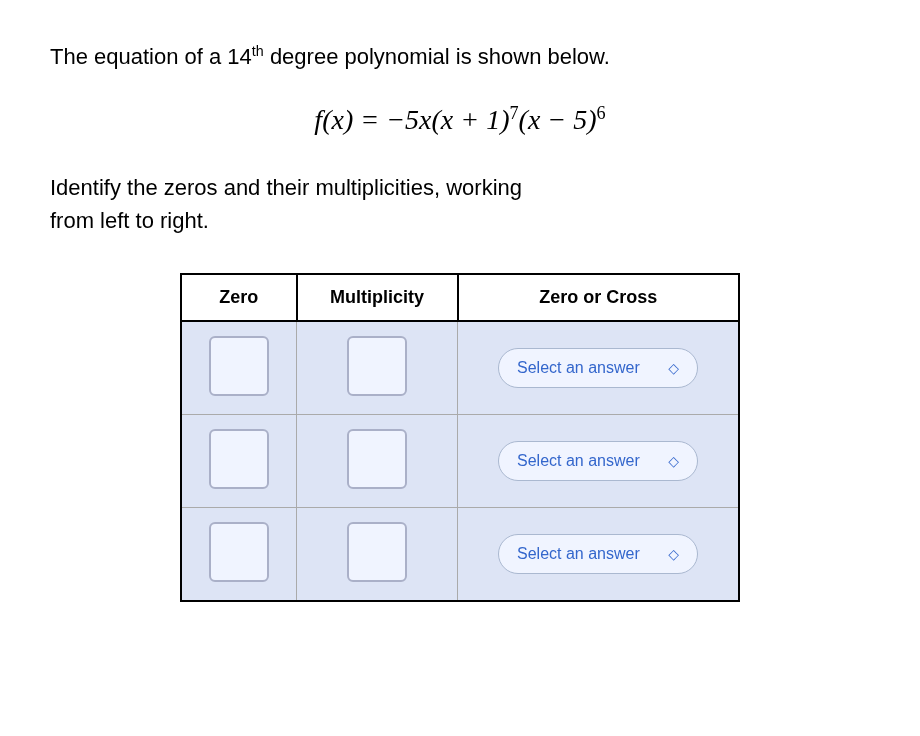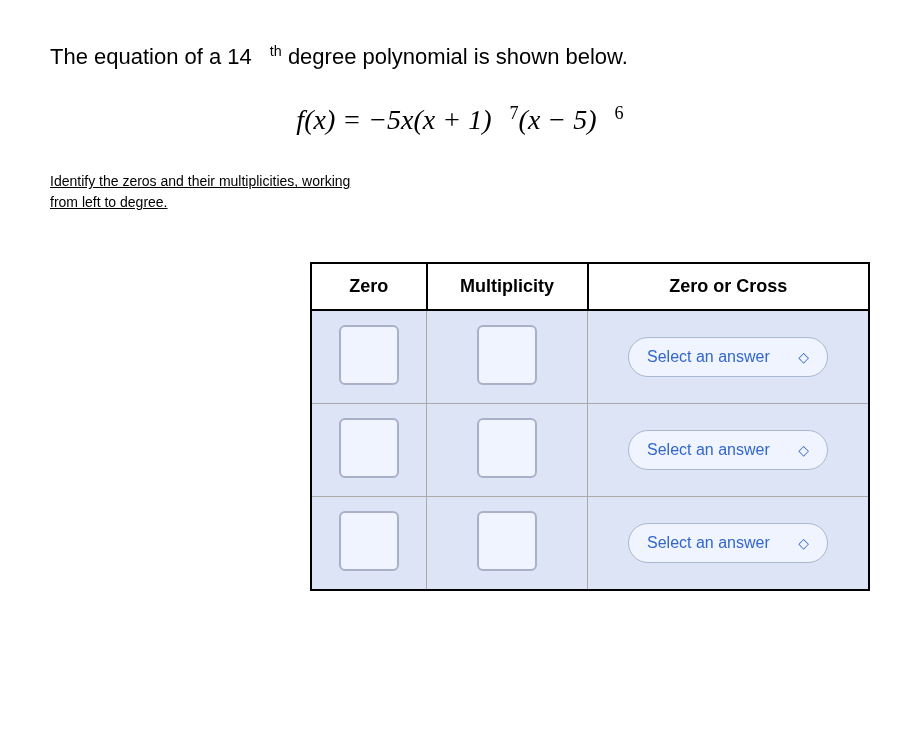--- a/index.html
+++ b/index.html
@@ -29,34 +29,32 @@
       text-align: center;
       margin: 30px 0 35px 0;
       font-family: Liberation Serif, serif;
       font-style: italic;
     }
 
     sup {
       font-size: 0.65em;
       vertical-align: super;
       font-style: normal;
-      margin-left: 18px;
     }
 
     .instruction {
-      font-size: 14px;
+      font-size: 22px;
       line-height: 1.5;
-      margin-bottom: 49px;
+      margin-bottom: 36px;
       font-family: Arial, sans-serif;
-      text-decoration: underline;
     }
 
     .table-container {
       display: flex;
-      justify-content: flex-end;
+      justify-content: center;
     }
 
     table {
       border-collapse: collapse;
       border: 2px solid #000;
       min-width: 560px;
     }
 
     thead tr th {
       background: #ffffff;
@@ -115,21 +113,21 @@
 </div>
 
 <div class="equation">
   <span>
     <span style="font-style:italic;">f</span>(<span style="font-style:italic;">x</span>) = −5<span style="font-style:italic;">x</span>(<span style="font-style:italic;">x</span> + 1)<sup>7</sup>(<span style="font-style:italic;">x</span> − 5)<sup>6</sup>
   </span>
 </div>
 
 <div class="instruction">
   <span>Identify the zeros and their multiplicities, working</span><br>
-  <span>from left to degree.</span>
+  <span>from left to right.</span>
 </div>
 
 <div class="table-container">
   <table>
     <thead>
       <tr>
         <th>Zero</th>
         <th>Multiplicity</th>
         <th>Zero or Cross</th>
       </tr>

